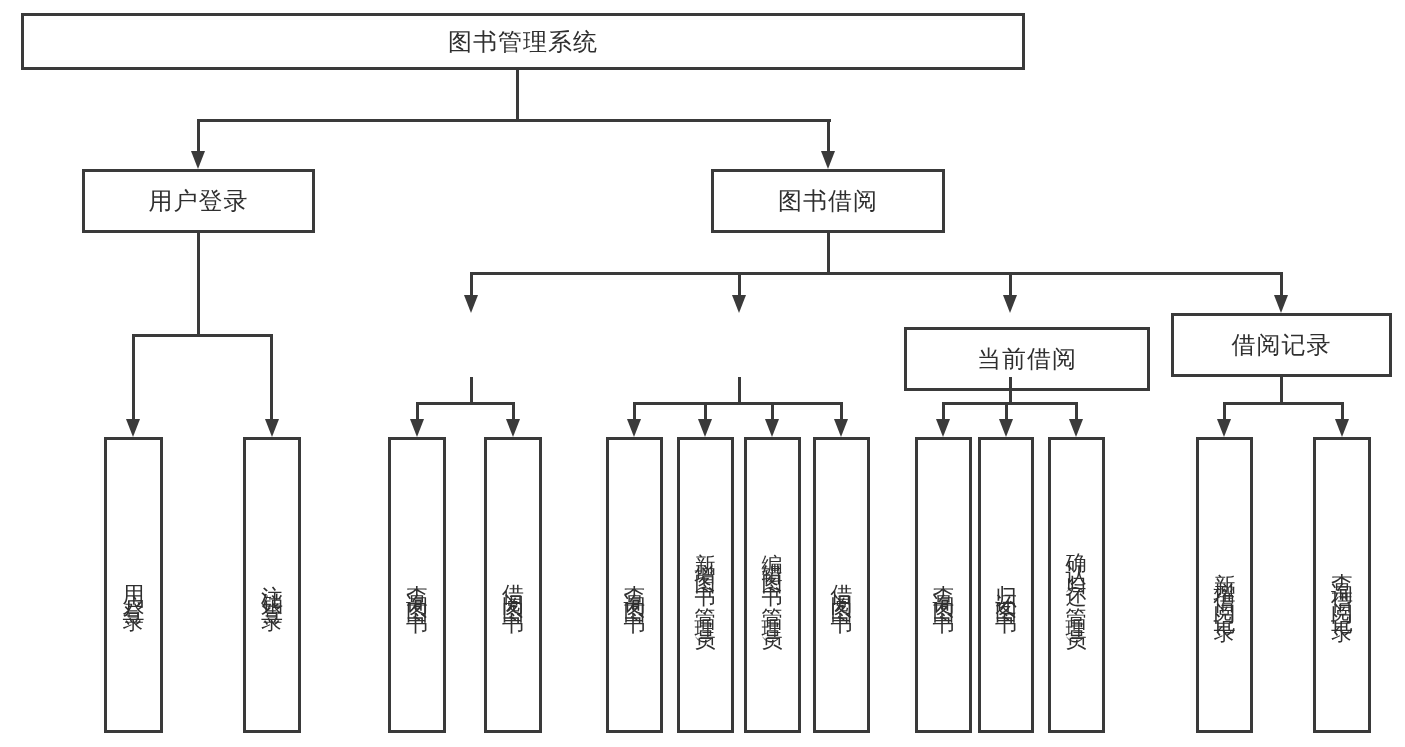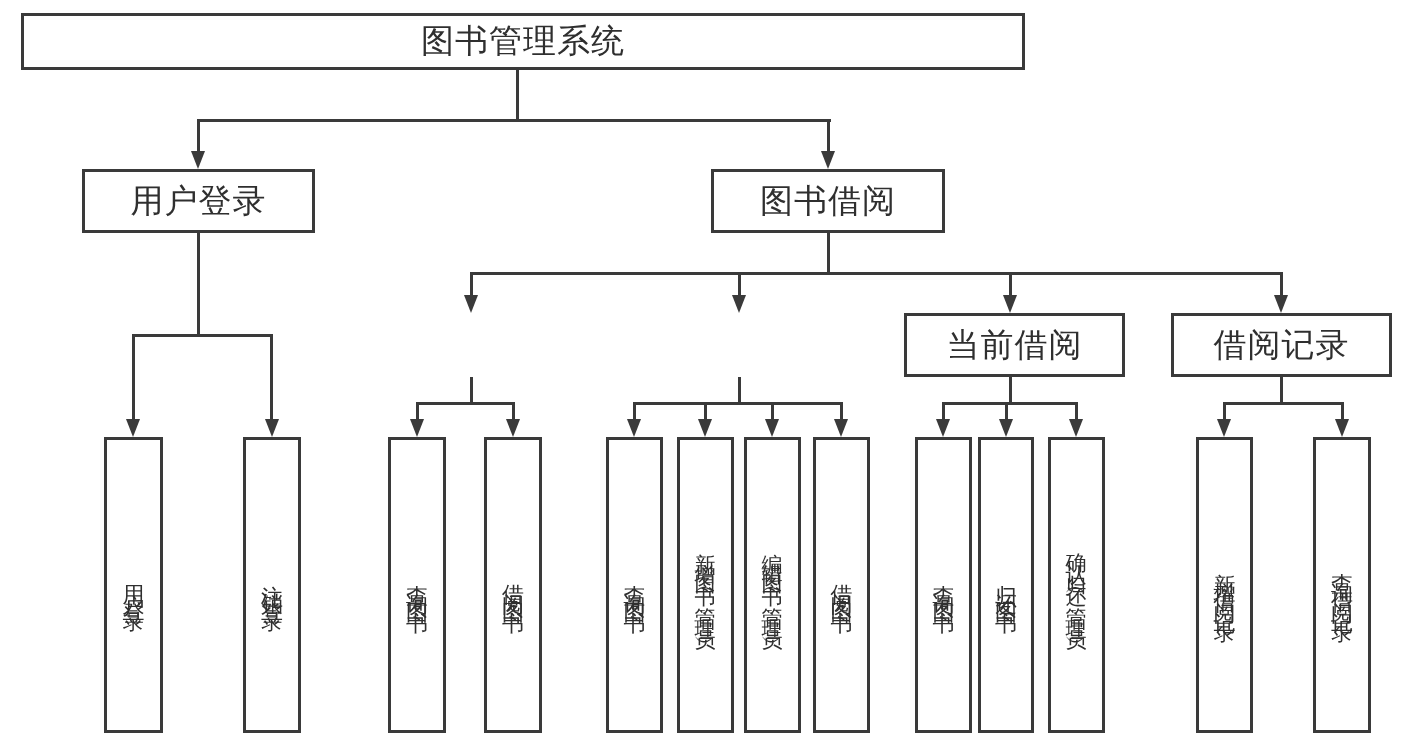--- a/index.html
+++ b/index.html
@@ -8,21 +8,21 @@
     position:relative;width:1405px;height:747px;
     background:var(--background,#fff);overflow:hidden;
   }
   .box{
     position:absolute;box-sizing:border-box;
     border:3px solid var(--line,#3a3a3a);
     background:#fff;
     display:flex;align-items:center;justify-content:center;
     color:var(--text,#2f2f2f);
   }
-  .hlabel{font-size:33px;letter-spacing:1px;white-space:nowrap;}
+  .hlabel{font-size:24px;letter-spacing:1px;white-space:nowrap;}
   .vbox .vlabel{
     writing-mode:vertical-rl;text-orientation:mixed;
     font-size:22px;line-height:1;letter-spacing:9px;
     white-space:nowrap;
   }
   .vbox .vlabel.ls8{letter-spacing:11px;font-size:21px;}
   .vbox .vlabel.ls6{letter-spacing:10px;}
   .hline{position:absolute;height:3px;background:var(--line,#3a3a3a);}
   .vline{position:absolute;width:3px;background:var(--line,#3a3a3a);}
   .arrow{
@@ -70,21 +70,21 @@
   <div class="hline" style="left:470px;top:272px;width:813px"></div>
   <div class="vline" style="left:470px;top:274px;height:23px"></div>
   <div class="arrow" style="left:464px;top:295px"></div>
   <div class="vline" style="left:738px;top:274px;height:23px"></div>
   <div class="arrow" style="left:732px;top:295px"></div>
   <div class="vline" style="left:1009px;top:274px;height:23px"></div>
   <div class="arrow" style="left:1003px;top:295px"></div>
   <div class="vline" style="left:1280px;top:274px;height:23px"></div>
   <div class="arrow" style="left:1274px;top:295px"></div>
 
-  <div class="box" style="left:904px;top:313px;width:221px;height:64px">
+  <div class="box" style="left:904px;top:327px;width:246px;height:64px">
     <span class="hlabel">当前借阅</span>
   </div>
   <div class="box" style="left:1171px;top:313px;width:221px;height:64px">
     <span class="hlabel">借阅记录</span>
   </div>
 
   <div class="vline" style="left:470px;top:377px;height:27px"></div>
   <div class="hline" style="left:416px;top:402px;width:99px"></div>
   <div class="vline" style="left:416px;top:404px;height:17px"></div>
   <div class="arrow" style="left:410px;top:419px"></div>

